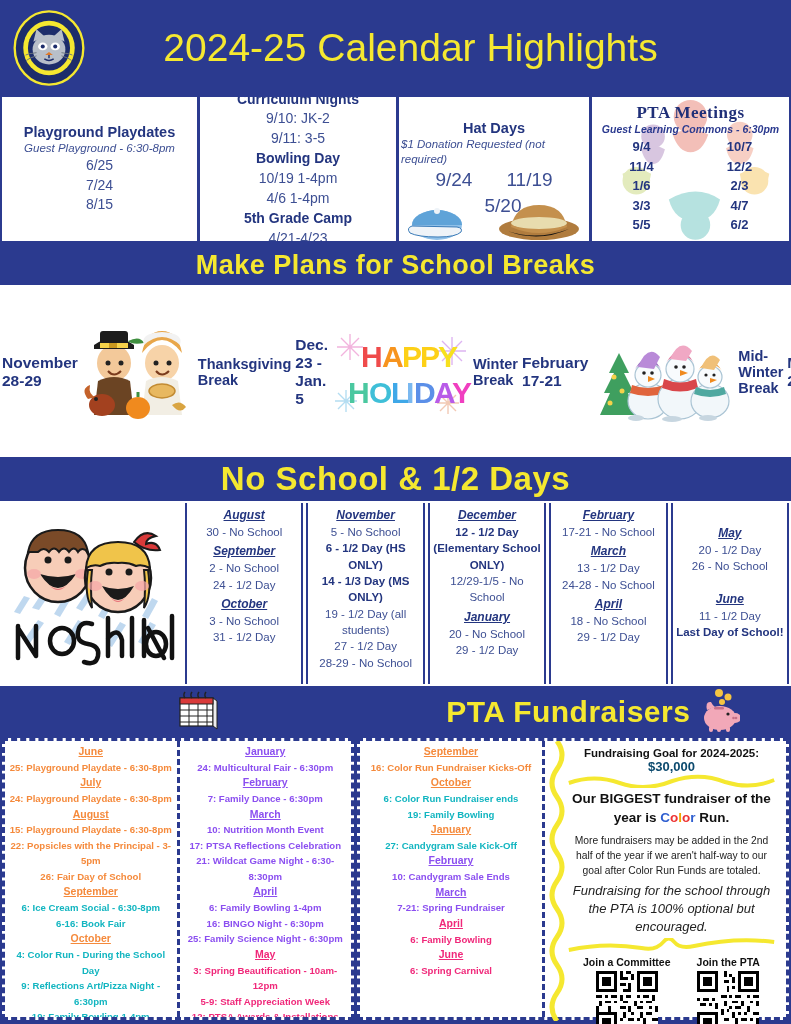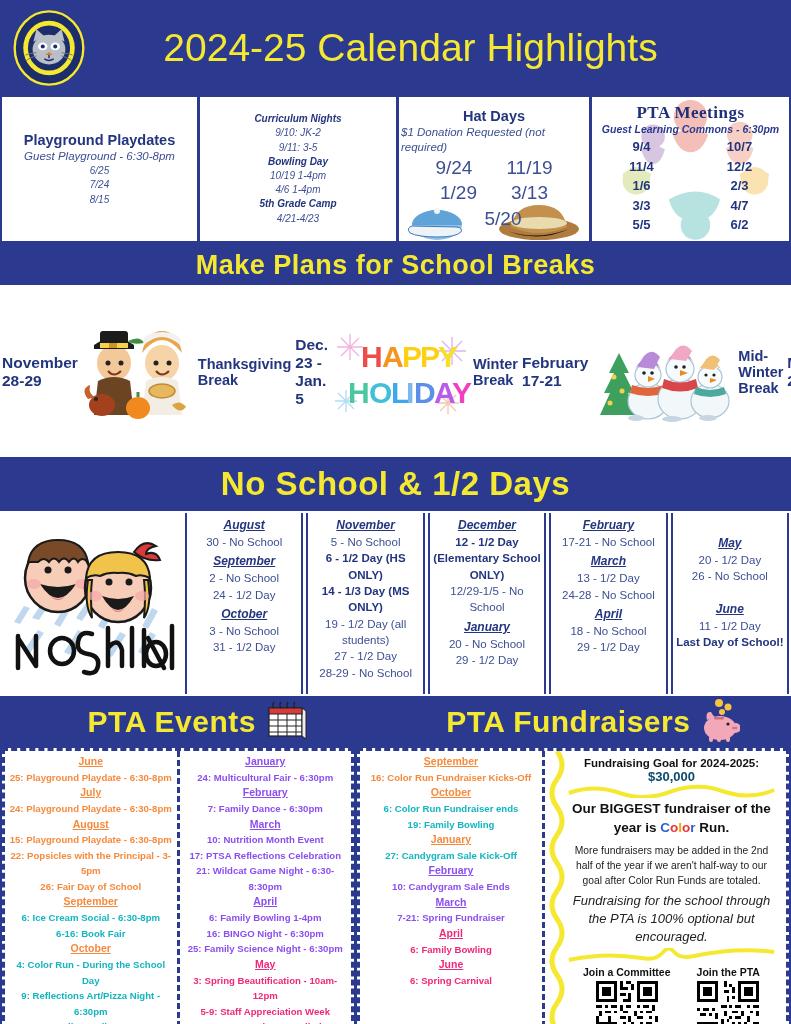--- a/index.html
+++ b/index.html
@@ -37,21 +37,21 @@
     background:#fff; flex: 1 1 0; position: relative;
     display:flex; flex-direction:column; align-items:center; justify-content:center;
     color:#23357f; overflow:hidden; padding: 4px 2px;
   }
   .tbox.w1 { flex: 0 0 195px; }
   .tbox.w2 { flex: 0 0 196px; }
   .tbox.w3 { flex: 0 0 190px; }
   .tbox.w4 { flex: 1 1 auto; }
   .tb-title { font-weight: bold; font-size: 14.5px; color:#23357f; line-height: 1.25; }
   .tb-sub { font-style: italic; font-size: 11.5px; color:#3d4f93; line-height:1.3; }
-  .tb-line { font-size: 10px; color:#3d4f93; line-height: 1.42; font-style: italic; }
+  .tb-line { font-size: 14px; color:#3d4f93; line-height: 1.42; }
   .tb-line.b { font-weight: bold; color:#23357f; }
   .hat-dates { font-size: 19px; color:#3d4f93; line-height:1.35; }
   .hat-row { display:flex; gap: 34px; justify-content:center; }
   .hat-row.single { justify-content:center; gap:0; padding-left: 18px; }
   .ptameet-title {
     font-family:"Liberation Serif", serif; font-weight:bold; font-size:17px;
     color:#1f2f78; letter-spacing:.5px; position:relative; z-index:3;
   }
   .ptameet-sub { font-weight:bold; font-style:italic; font-size:10.5px; color:#2b3a8f; position:relative; z-index:3;}
   .pta-grid { position:relative; z-index:3; display:grid; grid-template-columns: 58px 58px; gap:0 40px; margin-top:2px;}
@@ -61,21 +61,21 @@
   
   .breaks-band { height: 40px; }
   .breaks-band .band-title { font-size: 27px; }
   .breaks { background:#fff; height: 172px; display:flex; padding: 2px 0 0 0;}
   .brk { flex:1; display:flex; flex-direction:row; align-items:center; justify-content:space-between; padding: 3px 2px 4px; }
   .brk-date { font-weight:bold; font-size:15.5px; color:#23357f; }
   .brk-name { font-weight:bold; font-size:14.5px; color:#23357f; }
   .brk-art { flex:1; display:flex; align-items:center; justify-content:center; width:100%; }
 
   
-  .ns-band { height: 54px; }
+  .ns-band { height: 44px; }
   .ns-band .band-title { font-size: 33px; }
   .noschool { background:#fff; height: 185px; display:flex; gap:3px; padding:2px; }
   .ns-art { flex: 0 0 180px; display:flex; align-items:center; justify-content:center; }
   .ns-col { flex:1; border-left: 2px solid #2b3a8f; border-right:2px solid #2b3a8f;
             text-align:center; padding: 4px 3px; color:#3d4f93; font-size:11.5px; line-height:1.42; }
   .ns-month { display:block; font-weight:bold; font-style:italic; text-decoration:underline; color:#23357f; font-size:12px; margin-top:3px;}
   .ns-month.first { margin-top:0; }
   .ns-item { display:block; }
   .ns-item.b { font-weight:bold; color:#23357f; }
 
@@ -161,24 +161,20 @@
       <div class="tb-line">4/21-4/23</div>
     </div>
 
     <div class="tbox w3">
       <div class="tb-title">Hat Days</div>
       <div class="tb-sub">$1 Donation Requested (not required)</div>
       <div class="hat-dates" style="position:relative;z-index:2;width:100%;">
         <div class="hat-row">
             <span>9/24</span>
             <span>11/19</span>
-          </div>
-        <div class="hat-row">
-            <span>1/29</span>
-            <span>3/13</span>
           </div>
         <div class="hat-row single">
             <span>5/20</span>
           </div>
       </div>
       <svg width="190" height="48" viewBox="0 0 190 48" style="position:absolute;bottom:0;left:0;z-index:1;">
         <g>
             <ellipse cx="38" cy="32" rx="25" ry="15" fill="#8fc0e8"></ellipse>
            <path d="M13 33 q-6 2 -2 7 q8 4 28 4 q18 0 23 -5 q2 -4 -4 -5 z" fill="#eef3f8" stroke="#3a7bb8" stroke-width="1"></path>
            <path d="M13 32 a25 15 0 0 1 50 0 z" fill="#5fa3d8"></path>
@@ -513,21 +509,20 @@
       <span class="ns-item">20 - 1/2 Day</span>
       <span class="ns-item">26 - No School</span>
       <span class="ns-month" style="margin-top:16px;">June</span>
       <span class="ns-item">11 - 1/2 Day</span>
       <span class="ns-item b">Last Day of School!</span>
     </div>
   </div>
 
   <div class="band pta-bands">
     <div>
-      <span class="band-title">PTA Events</span>
       <span>
         <svg width="42" height="40" viewBox="0 0 42 40">
           <rect x="3" y="8" width="33" height="28" fill="#fff" stroke="#222" stroke-width="1.2"></rect>
           <path d="M36 8 l4 3 v28 l-4 -3z" fill="#eee" stroke="#222" stroke-width="1"></path>
           <rect x="3" y="8" width="33" height="6" fill="#d93a3a" stroke="#222" stroke-width="1"></rect>
           <g stroke="#222" stroke-width="1">
               <path d="M3 20h33M3 26h33M3 32h33M12 14v22M21 14v22M30 14v22"></path>
             </g>
           <g fill="none" stroke="#222" stroke-width="1.6">
               <path d="M8 8 a3 4 0 0 1 0 -6"></path>

